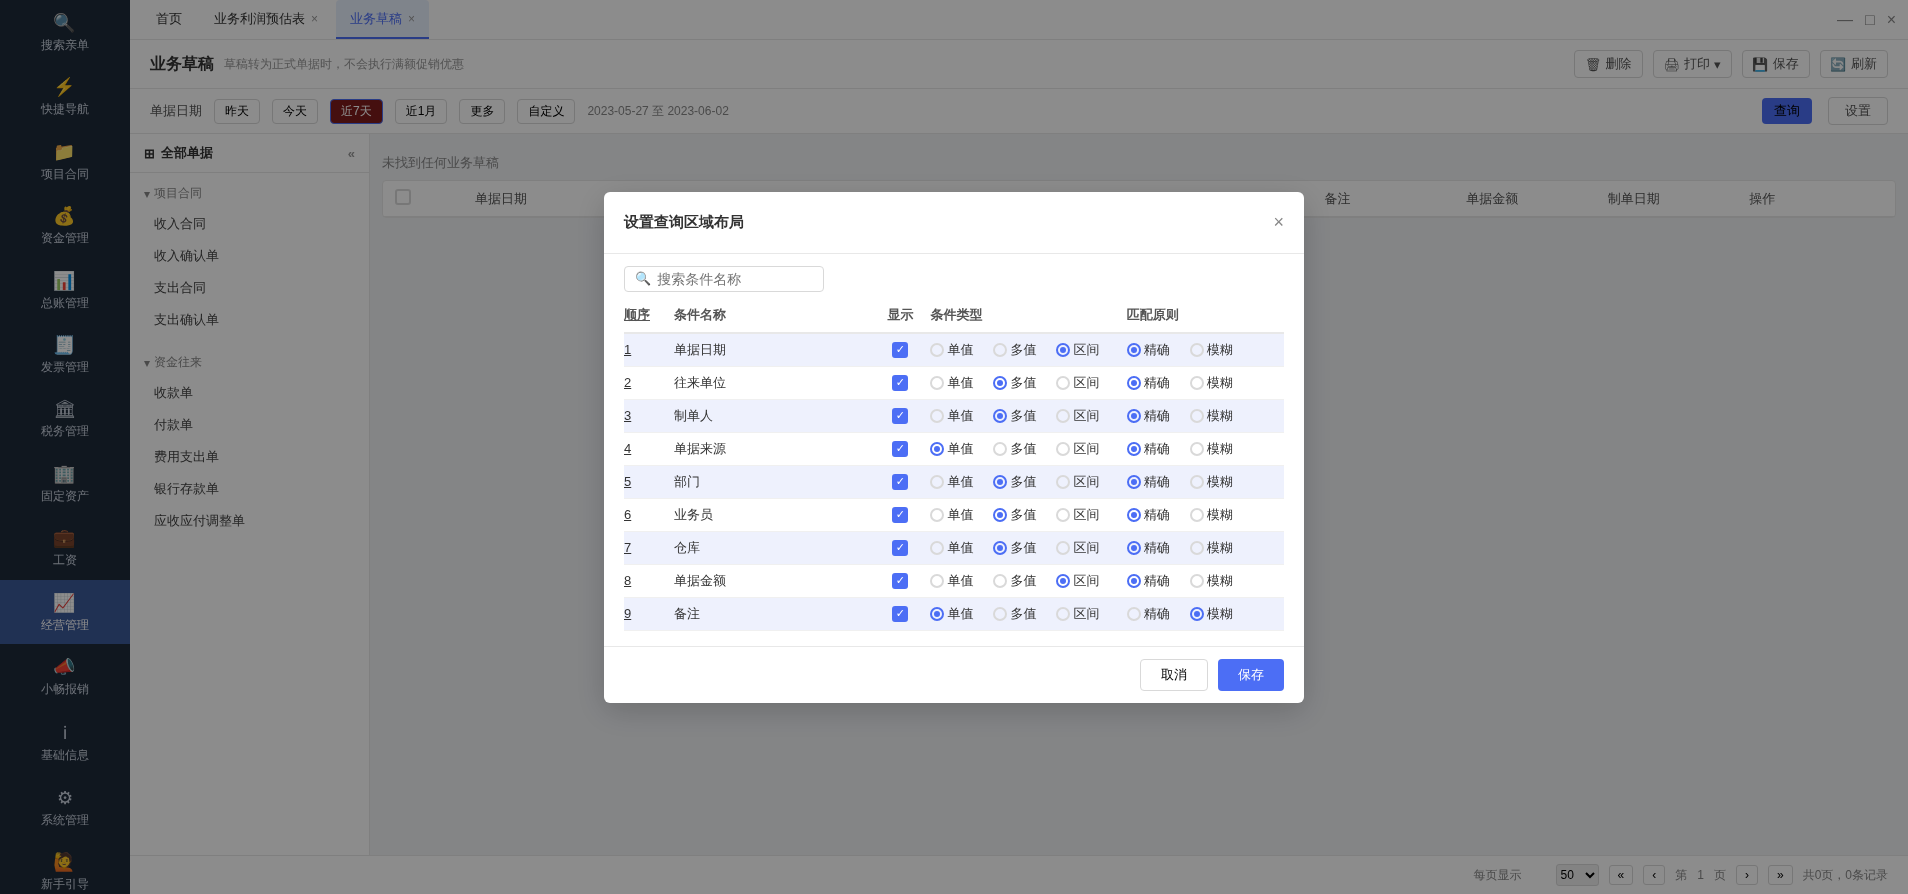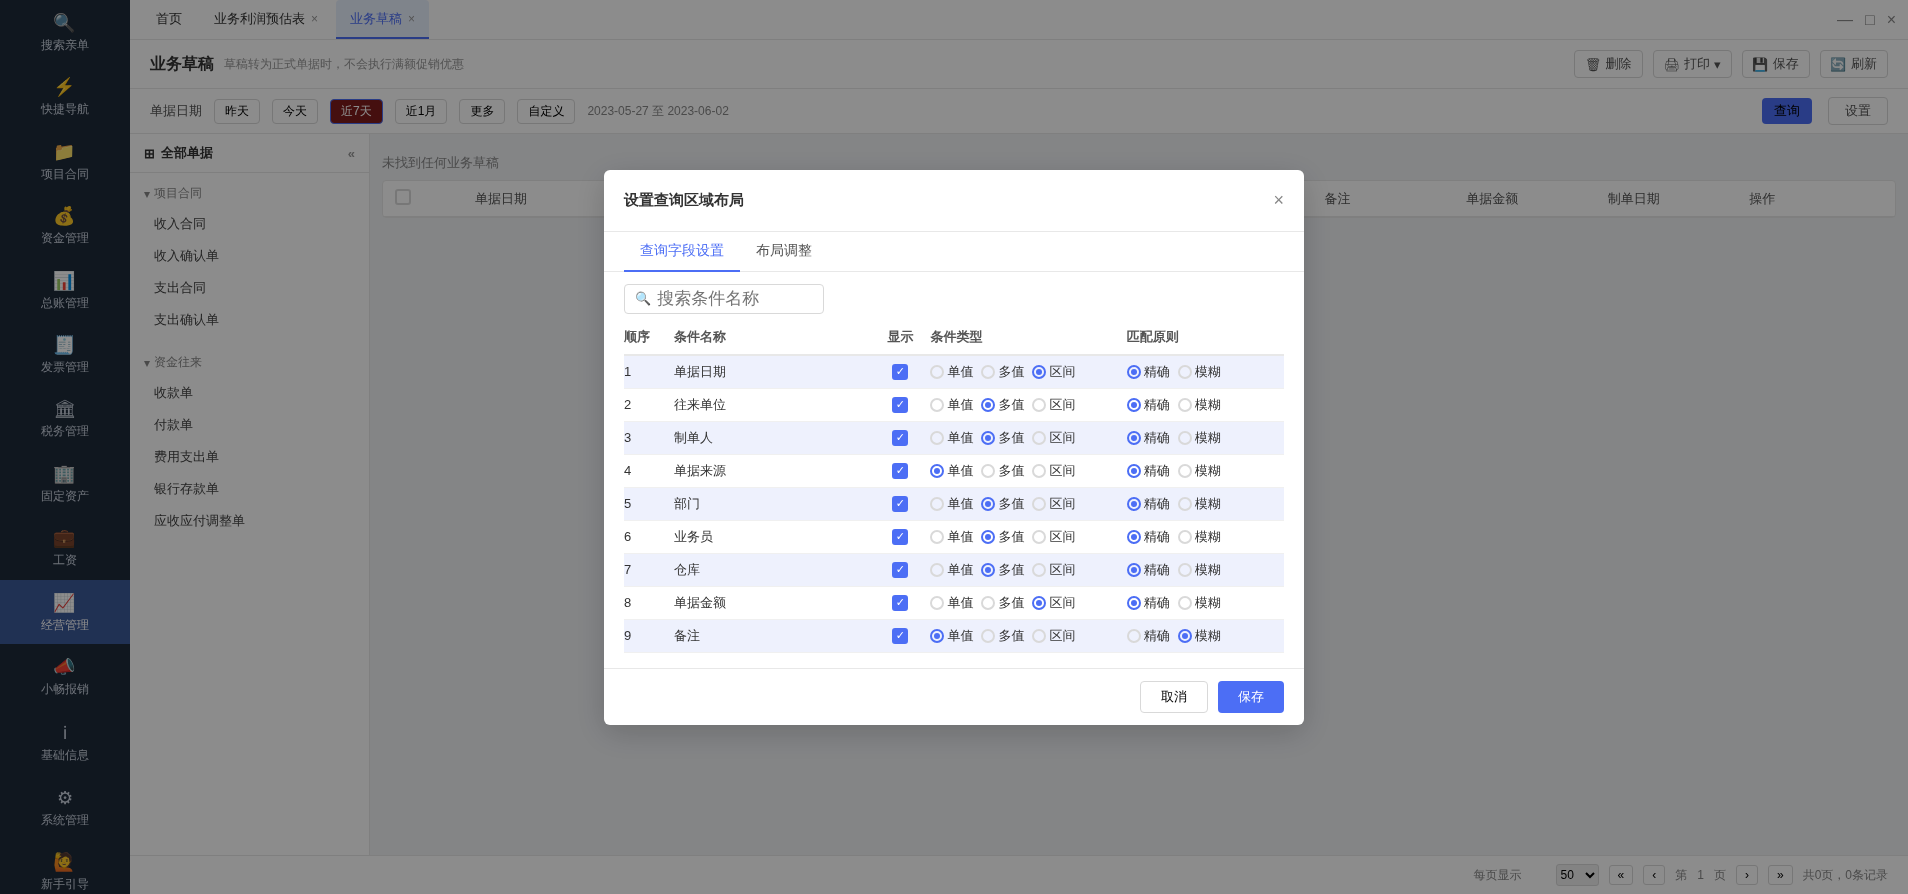--- a/index.html
+++ b/index.html
@@ -72,36 +72,36 @@
     .modal-close { cursor: pointer; color: #888; font-size: 18px; }
 
     
     .modal-tabs { display: flex; border-bottom: 1px solid #e8e8e8; padding: 0 20px; }
     .modal-tab { padding: 10px 16px; cursor: pointer; font-size: 14px; color: #555; border-bottom: 2px solid transparent; margin-bottom: -1px; }
     .modal-tab.active { color: #4c6ef5; border-bottom: 2px solid #4c6ef5; font-weight: 500; }
 
     
     .modal-search { padding: 12px 20px 6px; }
     .modal-search-inner { display: flex; align-items: center; border: 1px solid #d9d9d9; border-radius: 4px; padding: 4px 10px; gap: 6px; width: 200px; }
-    .modal-search-inner input { border: none; outline: none; font-size: 17px; color: #555; background: transparent; width: 100%; }
+    .modal-search-inner input { border: none; outline: none; font-size: 14px; color: #555; background: transparent; width: 100%; }
 
     
     .modal-table { flex: 1; overflow-y: auto; padding: 0 20px 12px; }
     .mt-header { display: flex; align-items: center; padding: 8px 0; border-bottom: 2px solid #e8e8e8; font-size: 13px; font-weight: 600; color: #555; }
-    .mt-col-order { width: 50px; flex-shrink: 0; }
+    .mt-col-order { width: 50px; flex-shrink: 0; text-decoration: underline; }
     .mt-col-name { flex: 1.5; }
     .mt-col-show { width: 60px; flex-shrink: 0; text-align: center; }
     .mt-col-type { flex: 1.5; }
     .mt-col-match { flex: 1.2; }
 
     .mt-row { display: flex; align-items: center; padding: 7px 0; border-bottom: 1px solid #f0f0f0; font-size: 13px; }
     .mt-row:nth-child(odd) { background: #fafbff; }
     .mt-row.selected { background: #eef1fd; }
 
-    .radio-group { display: flex; align-items: center; gap: 8px; }
+    .radio-group { display: flex; align-items: center; gap: 20px; }
     .radio-item { display: flex; align-items: center; gap: 3px; cursor: pointer; }
     .radio-circle { width: 14px; height: 14px; border-radius: 50%; border: 2px solid #d9d9d9; display: inline-flex; align-items: center; justify-content: center; flex-shrink: 0; }
     .radio-circle.checked { border-color: #4c6ef5; }
     .radio-circle.checked::after { content: ''; width: 6px; height: 6px; border-radius: 50%; background: #4c6ef5; }
     .checkbox-item { width: 16px; height: 16px; border: 2px solid #d9d9d9; border-radius: 3px; display: inline-flex; align-items: center; justify-content: center; flex-shrink: 0; }
     .checkbox-item.checked { background: #4c6ef5; border-color: #4c6ef5; color: #fff; font-size: 11px; }
 
     
     .modal-footer { padding: 12px 20px; display: flex; justify-content: flex-end; gap: 10px; border-top: 1px solid #e8e8e8; }
     .btn-cancel { padding: 6px 20px; border: 1px solid #d9d9d9; border-radius: 4px; background: #fff; cursor: pointer; font-size: 13px; }
@@ -331,24 +331,20 @@
 </div>
 
 <div class="overlay">
   <div class="modal">
 
     <div class="modal-header">
       <span class="modal-title">设置查询区域布局</span>
       <span class="modal-close">×</span>
     </div>
 
-    <div class="modal-tabs">
-      <div class="modal-tab active">查询字段设置</div>
-      <div class="modal-tab">布局调整</div>
-    </div>
 
     <div class="modal-search">
       <div class="modal-search-inner">
         <span>🔍</span>
         <input type="text" placeholder="搜索条件名称" style="">
       </div>
     </div>
 
     <div class="modal-table">
       <div class="mt-header">

